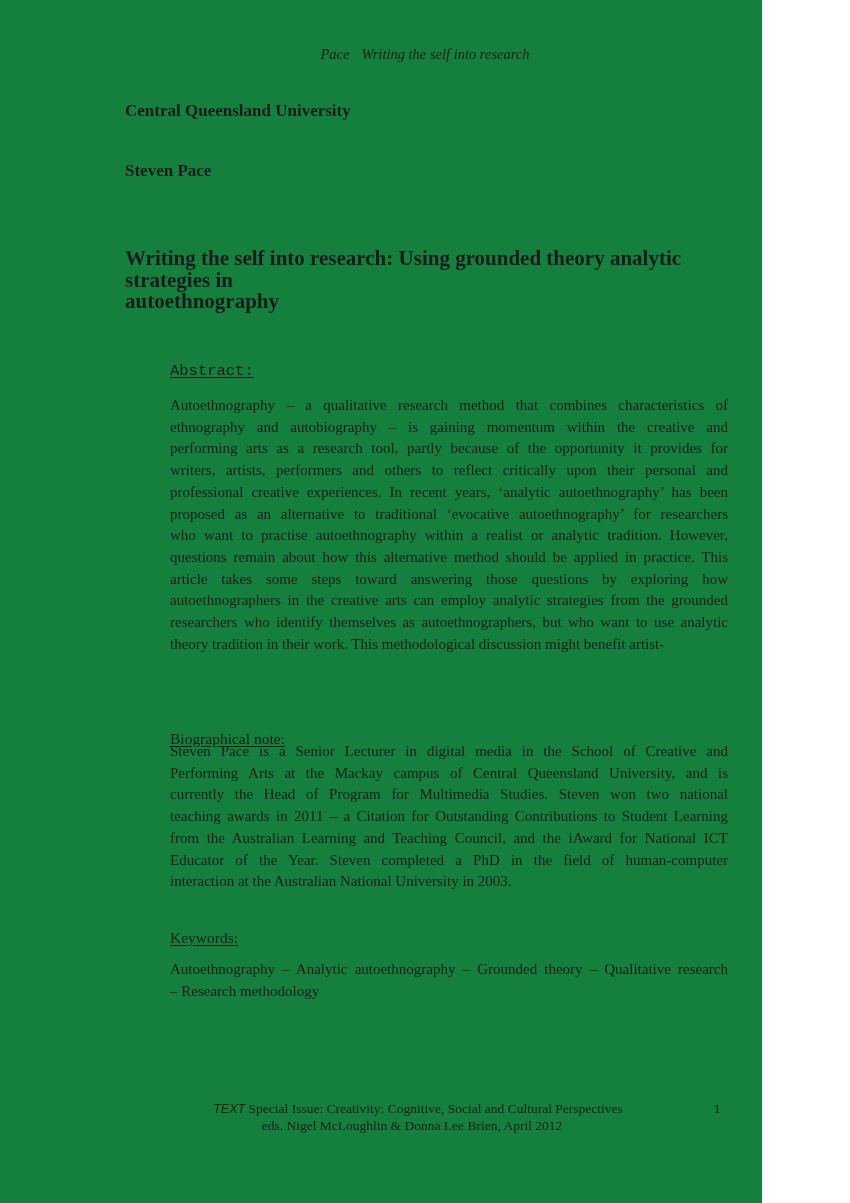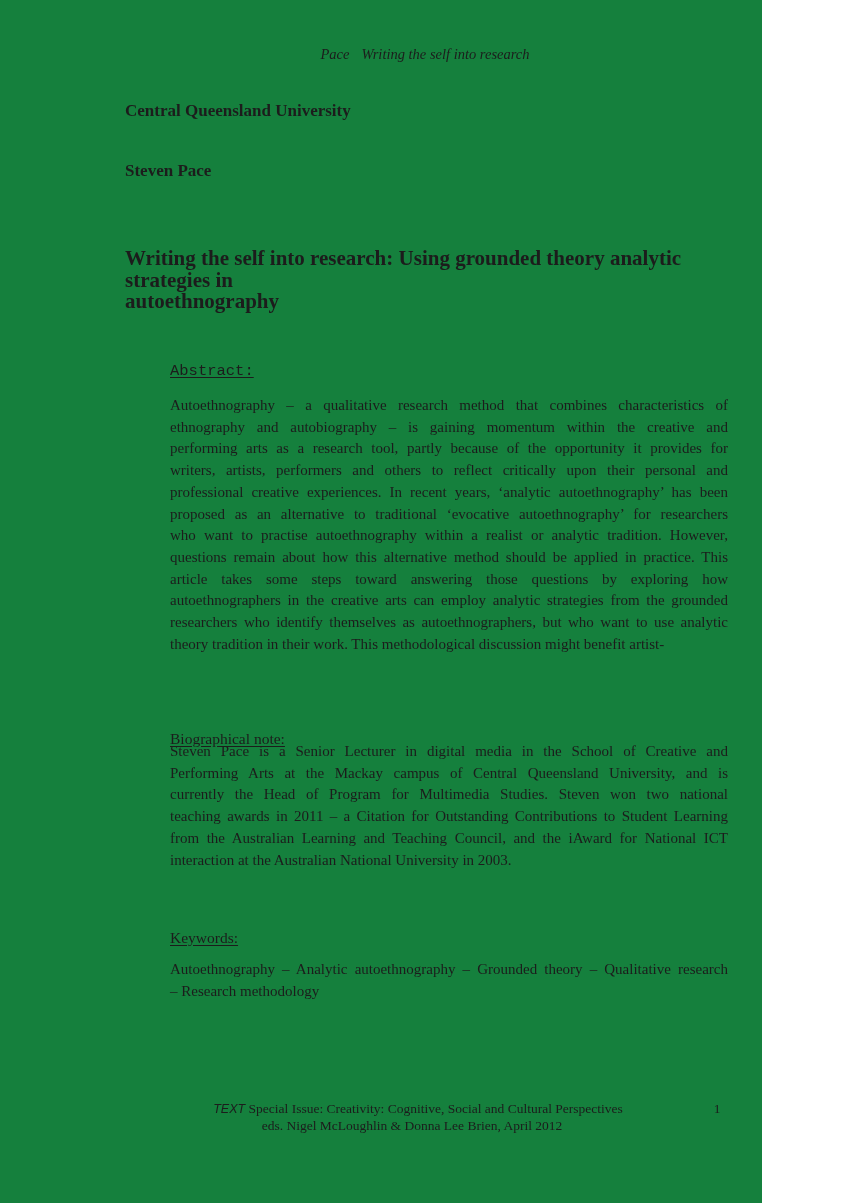--- a/index.html
+++ b/index.html
@@ -137,20 +137,21 @@
       <div class="jline">theory tradition in their work. This methodological discussion might benefit artist-</div>
     </div>
 
   <div class="sec-heading bio">Biographical note:</div>
   <div class="para bio">
       <div class="jline">Steven Pace is a Senior Lecturer in digital media in the School of Creative and</div>
       <div class="jline">Performing Arts at the Mackay campus of Central Queensland University, and is</div>
       <div class="jline">currently the Head of Program for Multimedia Studies. Steven won two national</div>
       <div class="jline">teaching awards in 2011 – a Citation for Outstanding Contributions to Student Learning</div>
       <div class="jline">from the Australian Learning and Teaching Council, and the iAward for National ICT</div>
+      <div class="jline">Educator of the Year. Steven completed a PhD in the field of human-computer</div>
       <div class="jline">interaction at the Australian National University in 2003.</div>
     </div>
 
   <div class="sec-heading keywords">Keywords:</div>
   <div class="para keywords">
       <div class="jline">Autoethnography – Analytic autoethnography – Grounded theory – Qualitative research</div>
       <div class="jline">– Research methodology</div>
     </div>
 
   <div class="footer">

